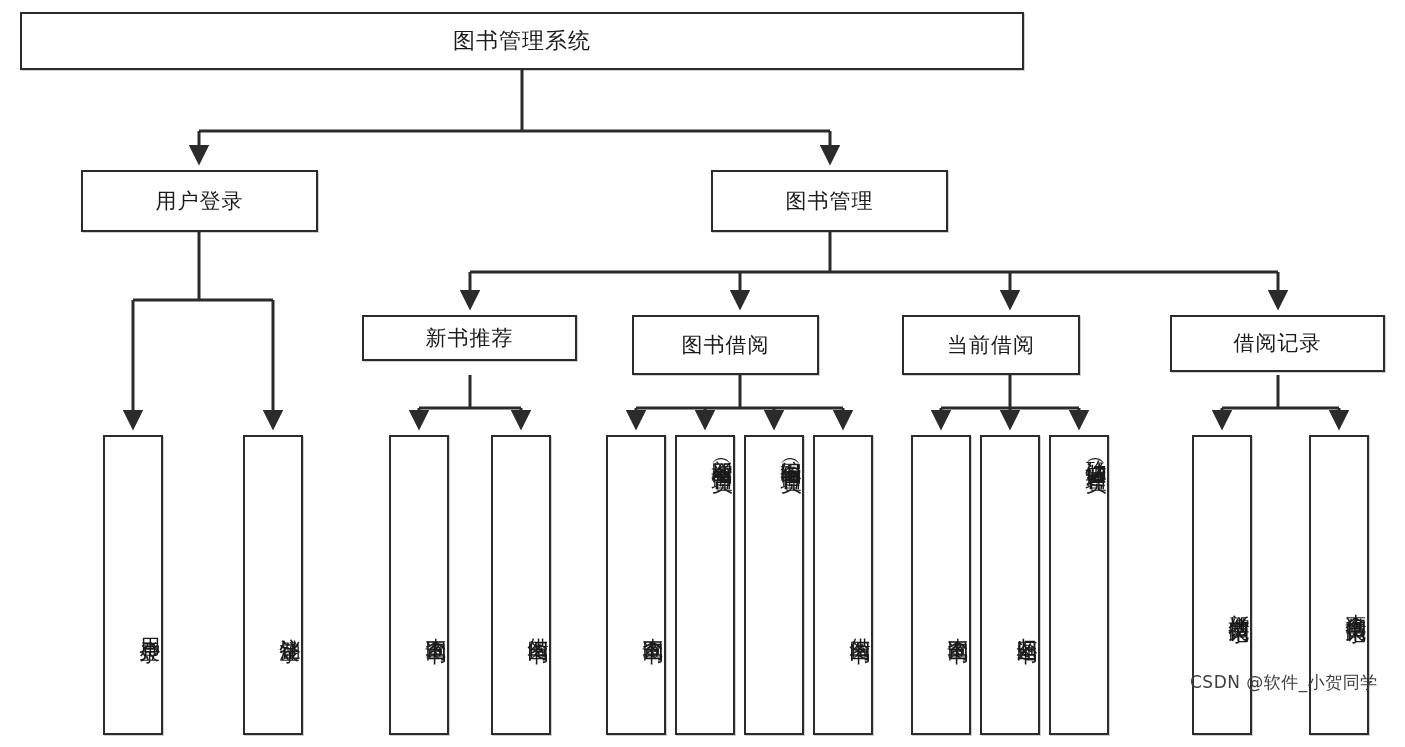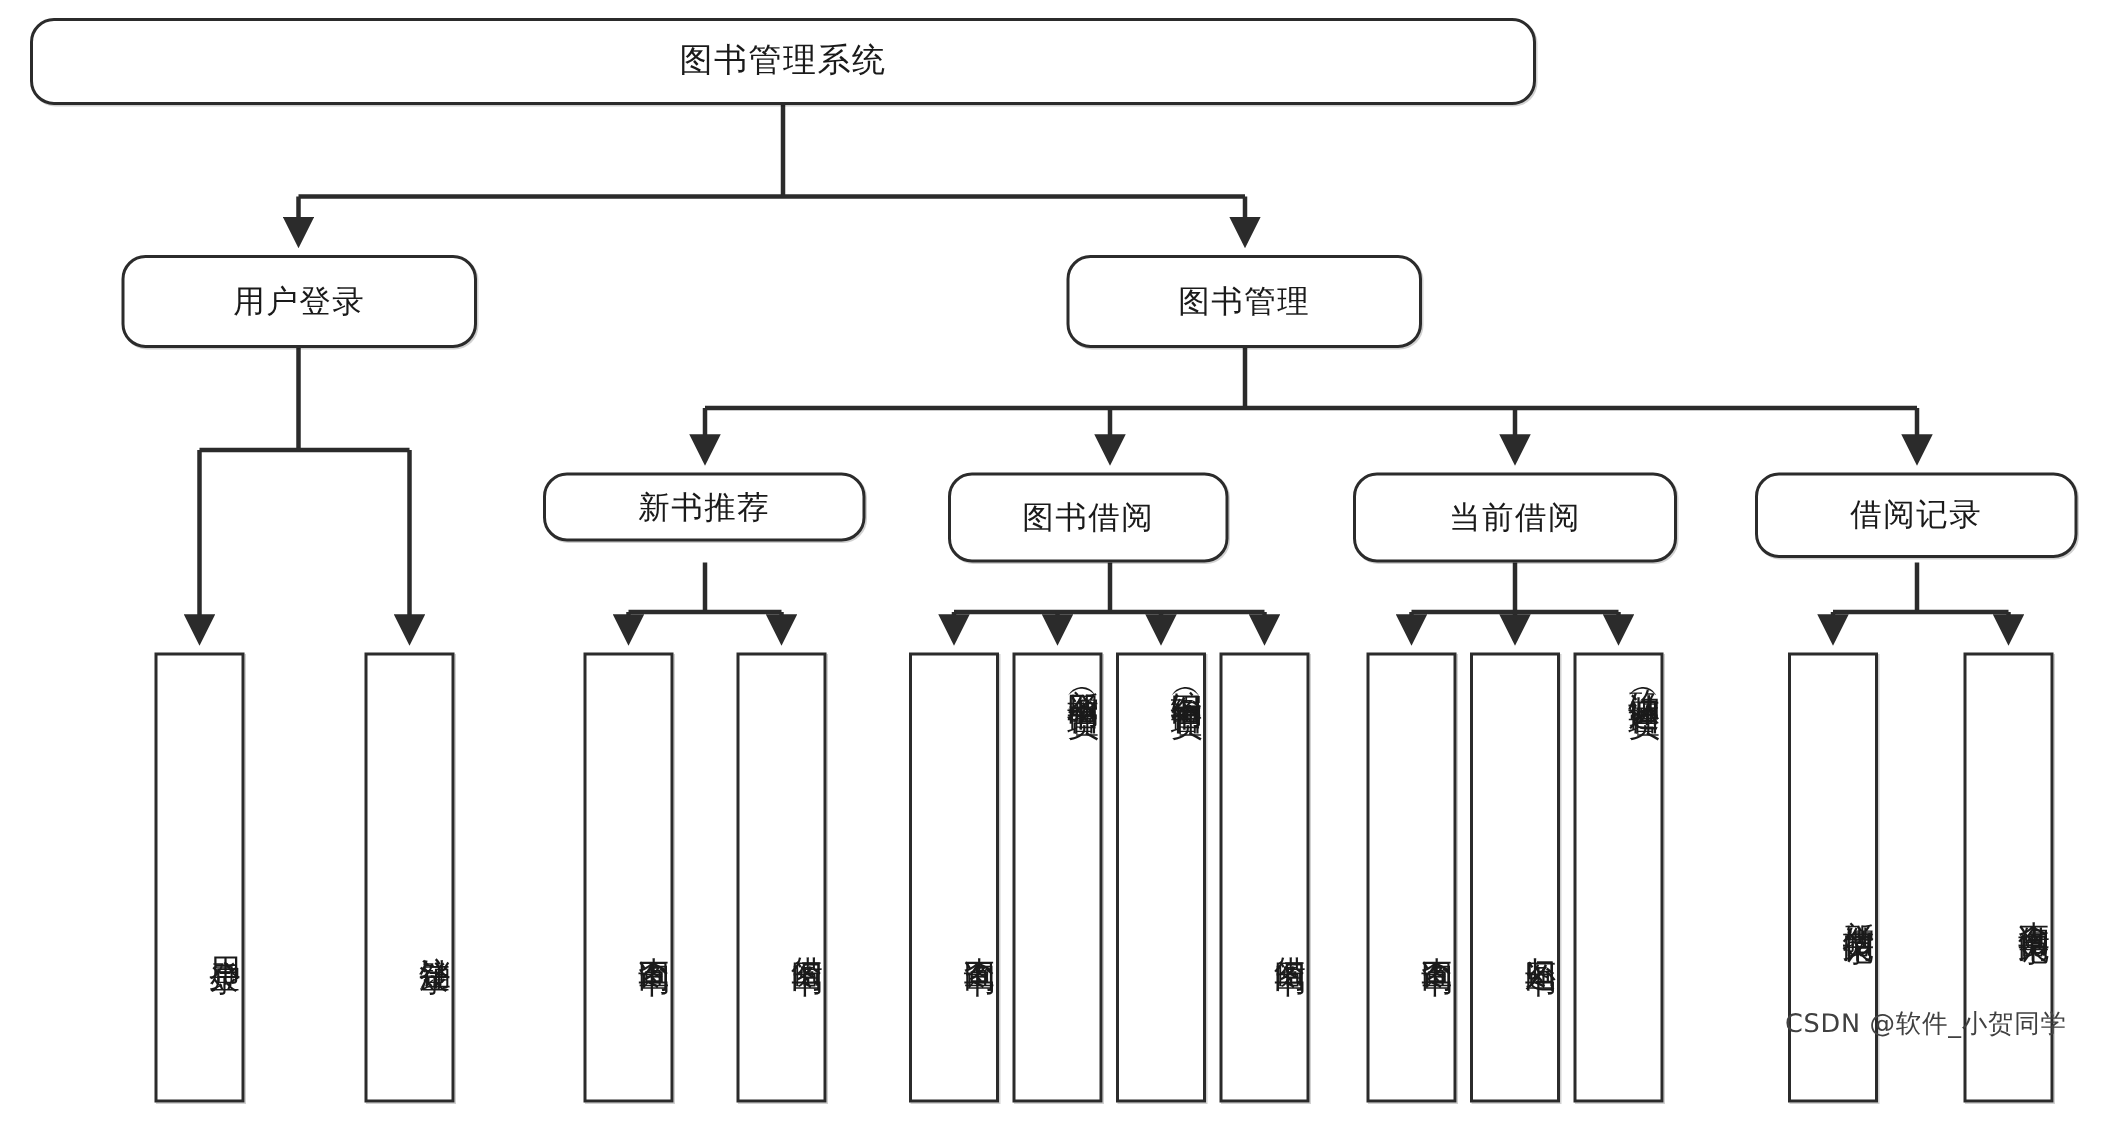--- a/index.html
+++ b/index.html
@@ -31,21 +31,20 @@
     align-items: center;
     justify-content: center;
     color: #1a1a1a;
     box-shadow: 1px 1px 0 rgba(0,0,0,0.18);
   }
   .node-h {
     font-size: 21px;
     letter-spacing: 1px;
     line-height: 1;
     white-space: nowrap;
-    border-radius: 16px;
   }
   .node-root { font-size: 22px; }
   .node-v {
     writing-mode: vertical-rl;
     text-orientation: upright;
     align-items: flex-start;
     justify-content: center;
     font-size: 21px;
     line-height: 1.08;
     letter-spacing: 2px;
@@ -118,21 +117,21 @@
     </g>
   </svg>
 
   <div class="node node-h node-root" style="left:20px; top:12px; width:1004px; height:58px;">图书管理系统</div>
 
   <div class="node node-h" style="left:81px; top:170px; width:237px; height:62px;">用户登录</div>
   <div class="node node-h" style="left:711px; top:170px; width:237px; height:62px;text-align:right;">图书管理</div>
 
   <div class="node node-h" style="left:362px; top:315px; width:215px; height:46px;">新书推荐</div>
   <div class="node node-h" style="left:632px; top:315px; width:187px; height:60px;">图书借阅</div>
-  <div class="node node-h" style="left:902px; top:315px; width:216px; height:60px;">当前借阅</div>
+  <div class="node node-h" style="left:902px; top:315px; width:178px; height:60px;">当前借阅</div>
   <div class="node node-h" style="left:1170px; top:315px; width:215px; height:57px;">借阅记录</div>
 
   <div class="node node-v" style="left:103px; top:435px; width:60px; height:300px; padding-top:80px;">用户登录</div>
   <div class="node node-v" style="left:243px; top:435px; width:60px; height:300px; padding-top:80px;">注销登录</div>
 
   <div class="node node-v" style="left:389px; top:435px; width:60px; height:300px; padding-top:80px;">查询图书</div>
   <div class="node node-v" style="left:491px; top:435px; width:60px; height:300px; padding-top:80px;">借阅图书</div>
 
   <div class="node node-v" style="left:606px; top:435px; width:60px; height:300px; padding-top:80px;">查询图书</div>
   <div class="node node-v v-top" style="left:675px; top:435px; width:60px; height:300px; padding-top:6px;">新增图书（管理员）</div>

